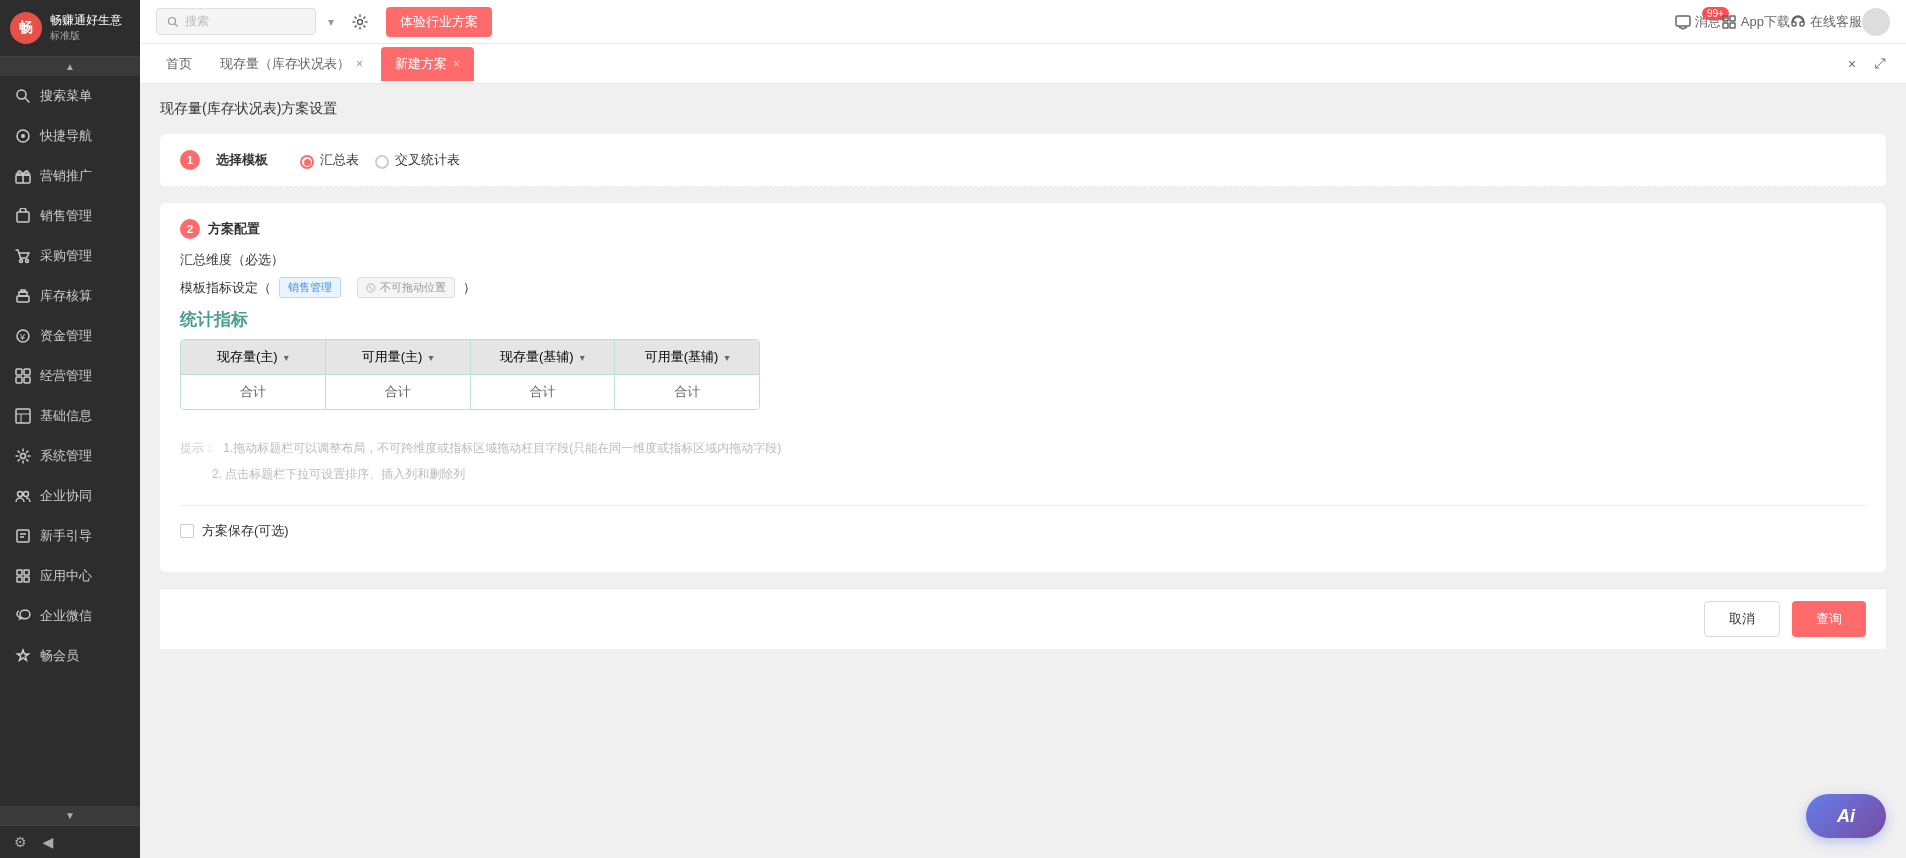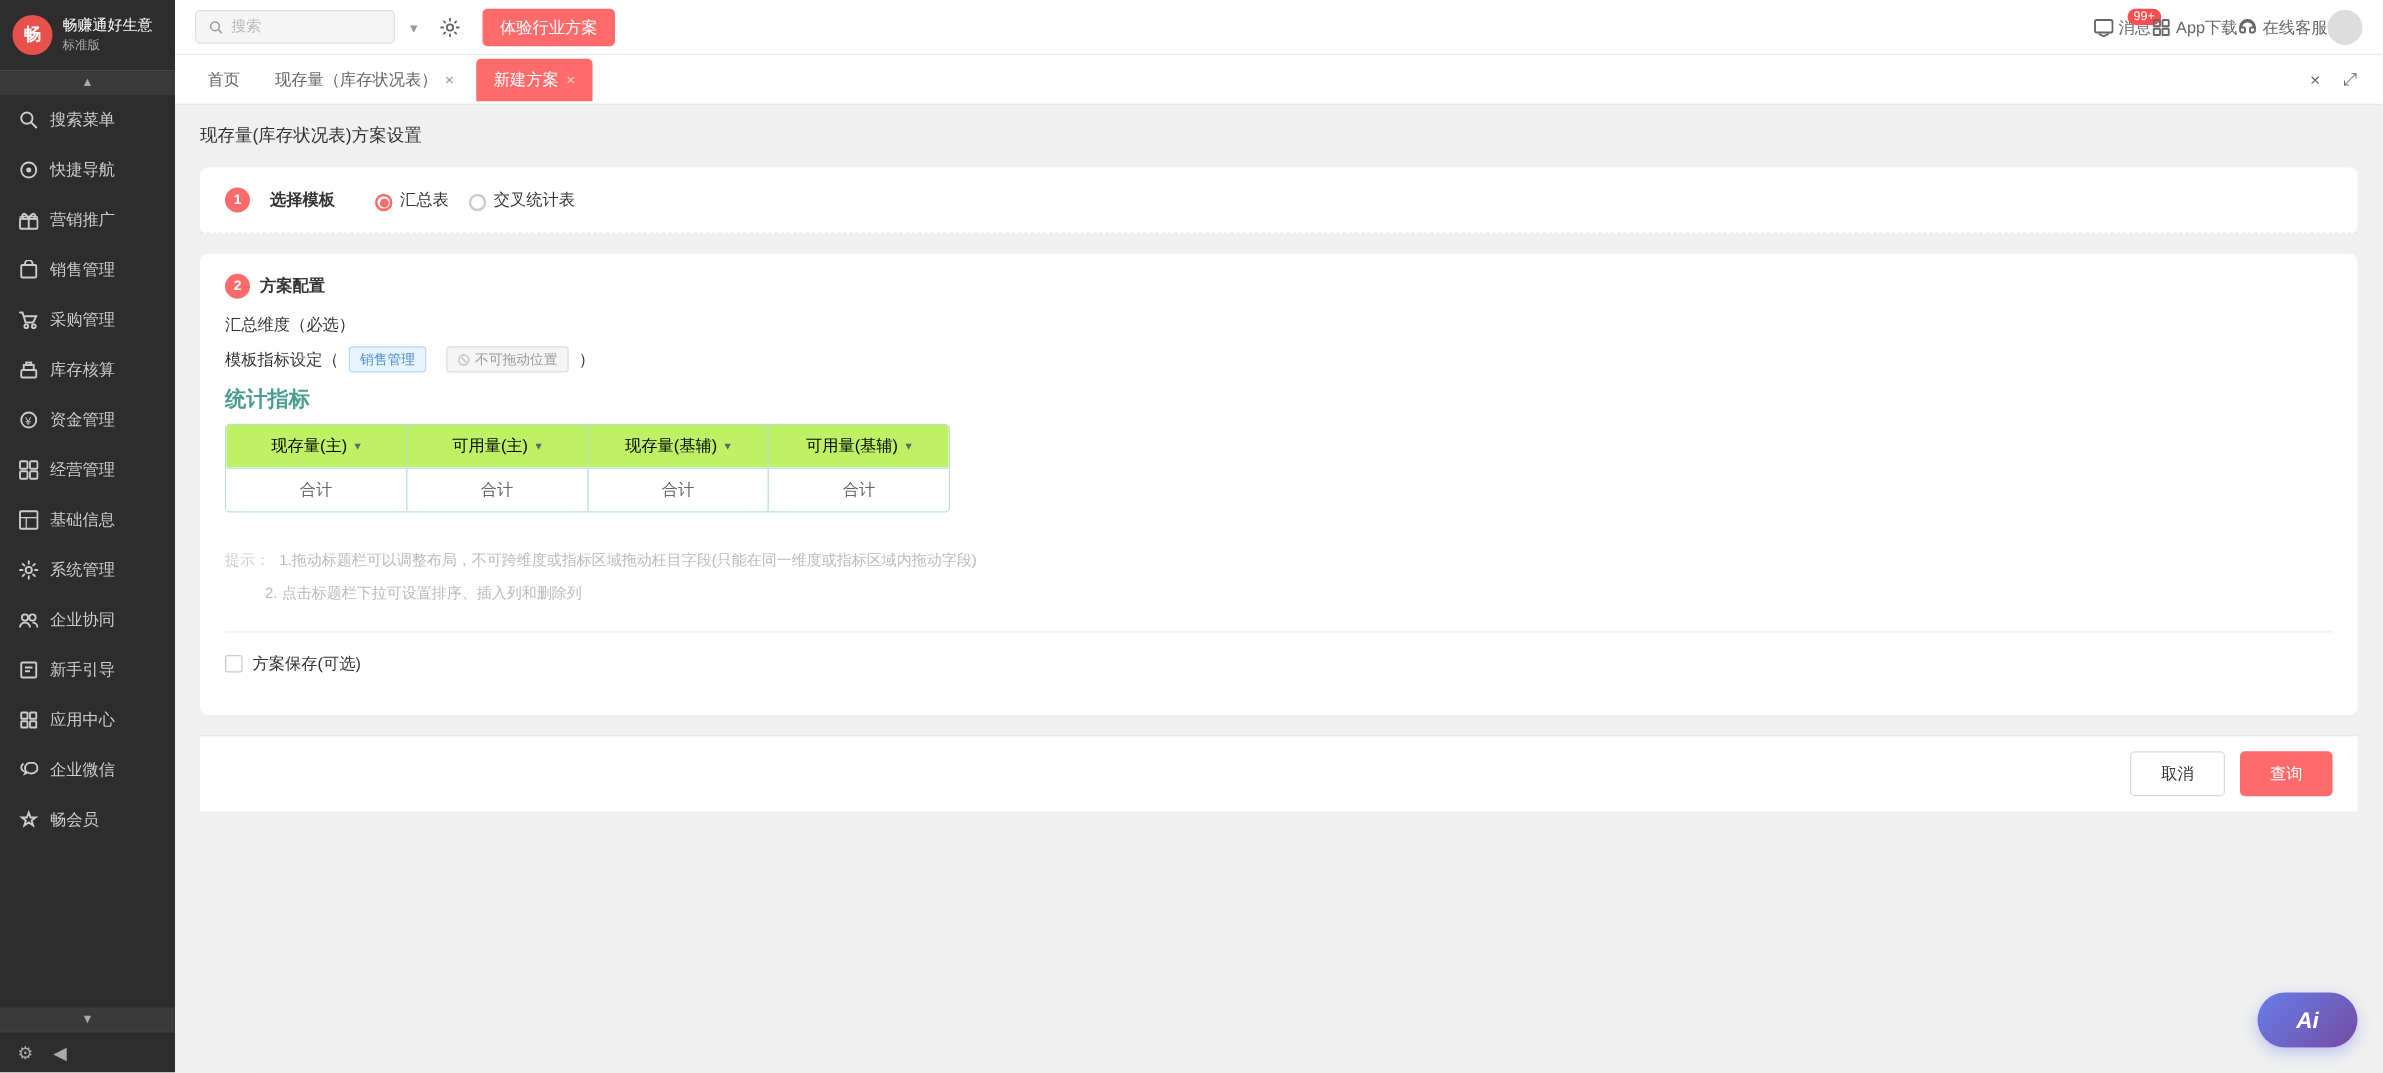--- a/index.html
+++ b/index.html
@@ -364,21 +364,21 @@
       font-weight: bold;
     }
     .stats-table {
       border: 1px solid #b8e0d8;
       border-radius: 4px;
       overflow: hidden;
       width: 580px;
     }
     .stats-header-row {
       display: flex;
-      background: #bef264;
+      background: #e5e5e5;
     }
     .stats-cell {
       flex: 1;
       padding: 8px 12px;
       border-right: 1px solid #b8e0d8;
       display: flex;
       align-items: center;
       justify-content: center;
       gap: 6px;
       font-size: 13px;

